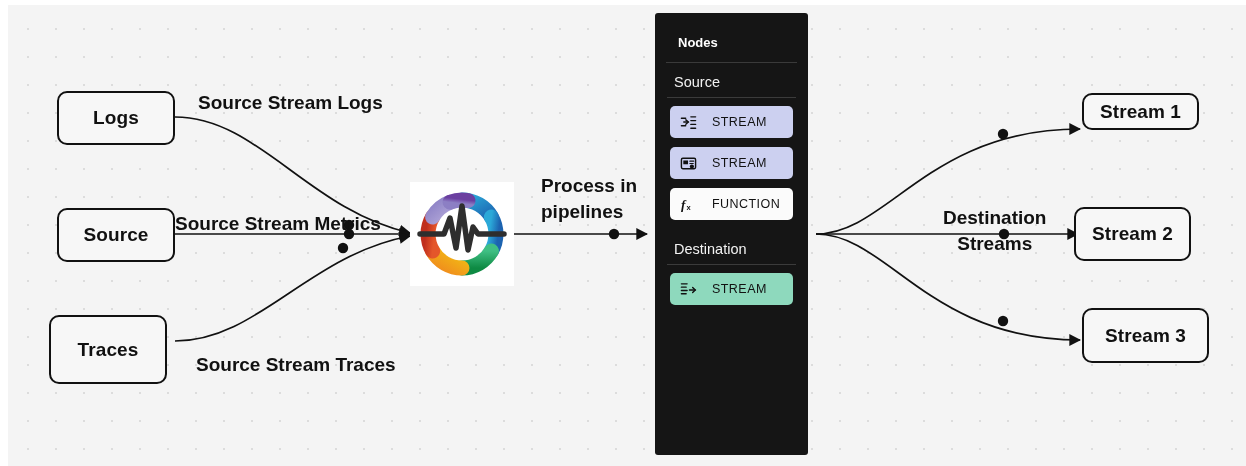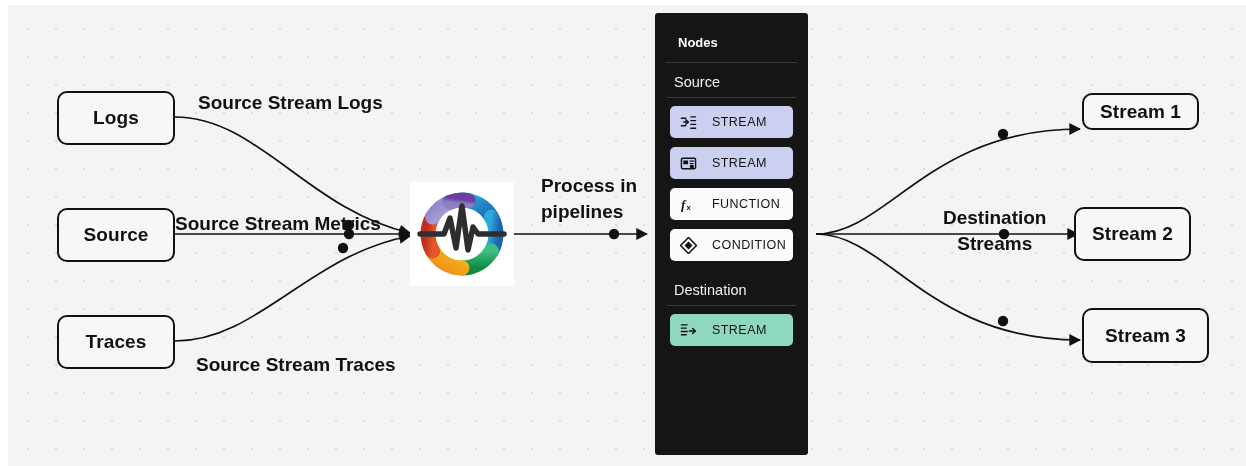--- a/index.html
+++ b/index.html
@@ -138,21 +138,21 @@
       <circle cx="995" cy="316" r="5.2"></circle>
     </g>
   </svg>
 
   <div class="node" style="left:49px;top:86px;width:118px;height:54px;">
     <span>Logs</span>
   </div>
   <div class="node" style="left:49px;top:203px;width:118px;height:54px;">
     <span>Source</span>
   </div>
-  <div class="node" style="left:49px;top:310px;width:118px;height:54px;">
+  <div class="node" style="left:41px;top:310px;width:118px;height:69px;">
     <span>Traces</span>
   </div>
 
   <div class="edge-label" style="left:190px;top:85px;">Source Stream Logs</div>
   <div class="edge-label" style="left:167px;top:206px;">Source Stream Metrics</div>
   <div class="edge-label" style="left:188px;top:347px;">Source Stream Traces</div>
 
   <div class="logo" style="left:402px;top:177px;">
     <svg width="104" height="104" viewBox="0 0 104 104" xmlns="http://www.w3.org/2000/svg">
       <defs>
@@ -250,29 +250,20 @@
     <div class="item wht">
       <span class="ico">
         <svg width="17" height="17" viewBox="0 0 18 18">
           <text x="1" y="13.5" font-family="'Liberation Serif',serif" font-size="14" font-style="italic" font-weight="bold" fill="#111">f</text>
           <text x="7" y="14.5" font-family="'Liberation Sans',sans-serif" font-size="8" font-weight="bold" fill="#111">x</text>
         </svg>
       </span>
       <span>FUNCTION</span>
     </div>
 
-    <div class="item wht">
-      <span class="ico">
-        <svg width="17" height="17" viewBox="0 0 18 18">
-          <rect x="3" y="3" width="12" height="12" transform="rotate(45 9 9)" fill="none" stroke="#111" stroke-width="1.6"></rect>
-          <rect x="6" y="6" width="6" height="6" transform="rotate(45 9 9)" fill="#111"></rect>
-        </svg>
-      </span>
-      <span>CONDITION</span>
-    </div>
 
     <div class="section-head" style="margin-top:10px;">Destination</div>
 
     <div class="item dst">
       <span class="ico">
         <svg width="17" height="17" viewBox="0 0 18 18">
           <g stroke="#111" stroke-width="1.5" stroke-linecap="round" fill="none">
             <path d="M1.5 3 H7.5"></path>
               <path d="M1.5 6.5 H6.5"></path>
             <path d="M1.5 10 H7.5"></path>

